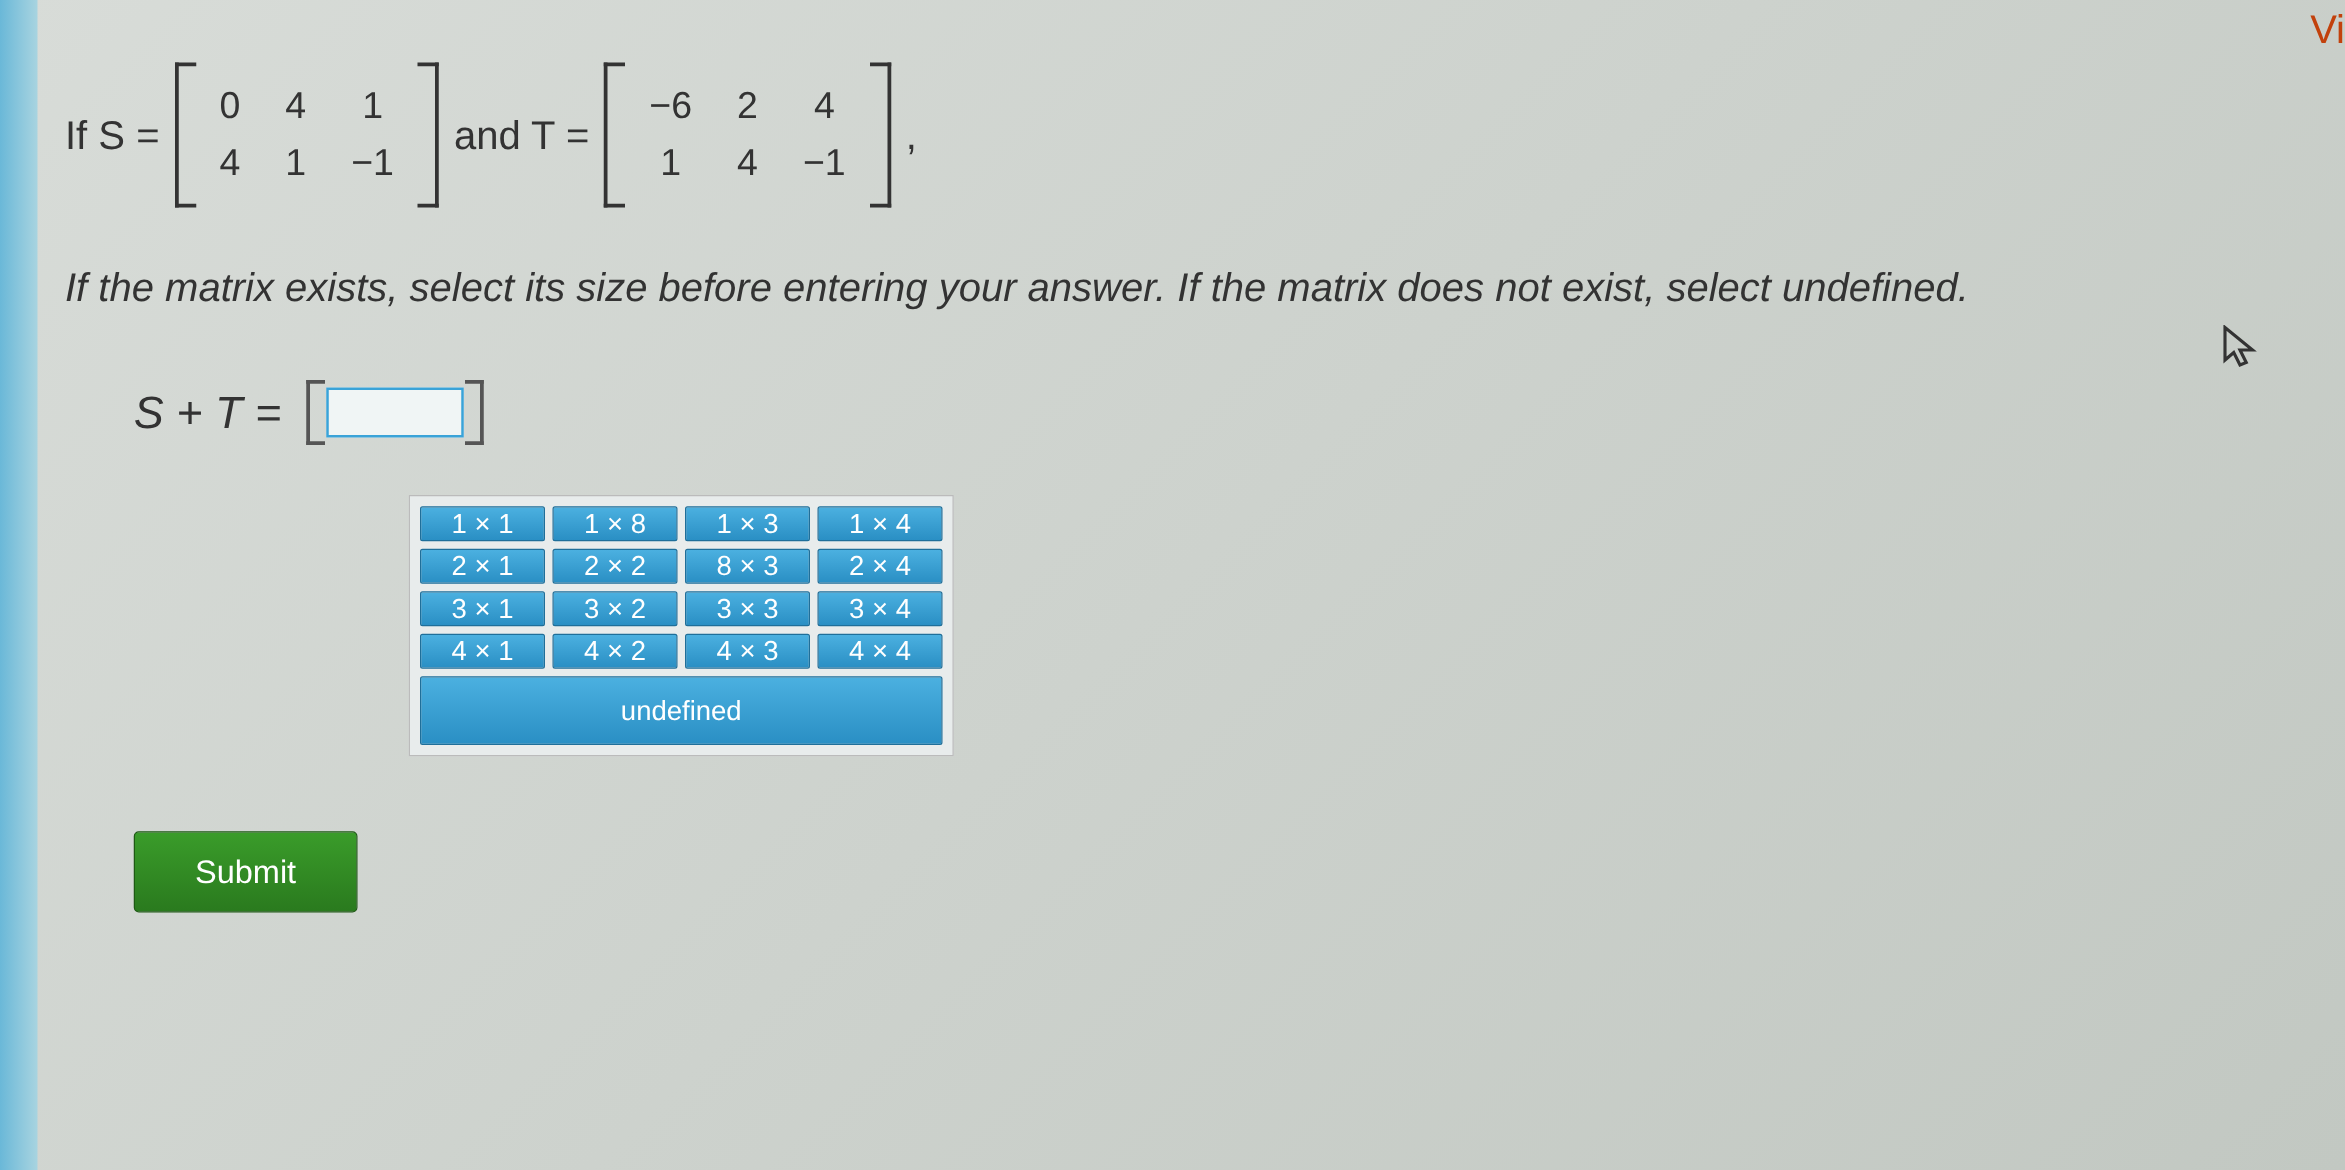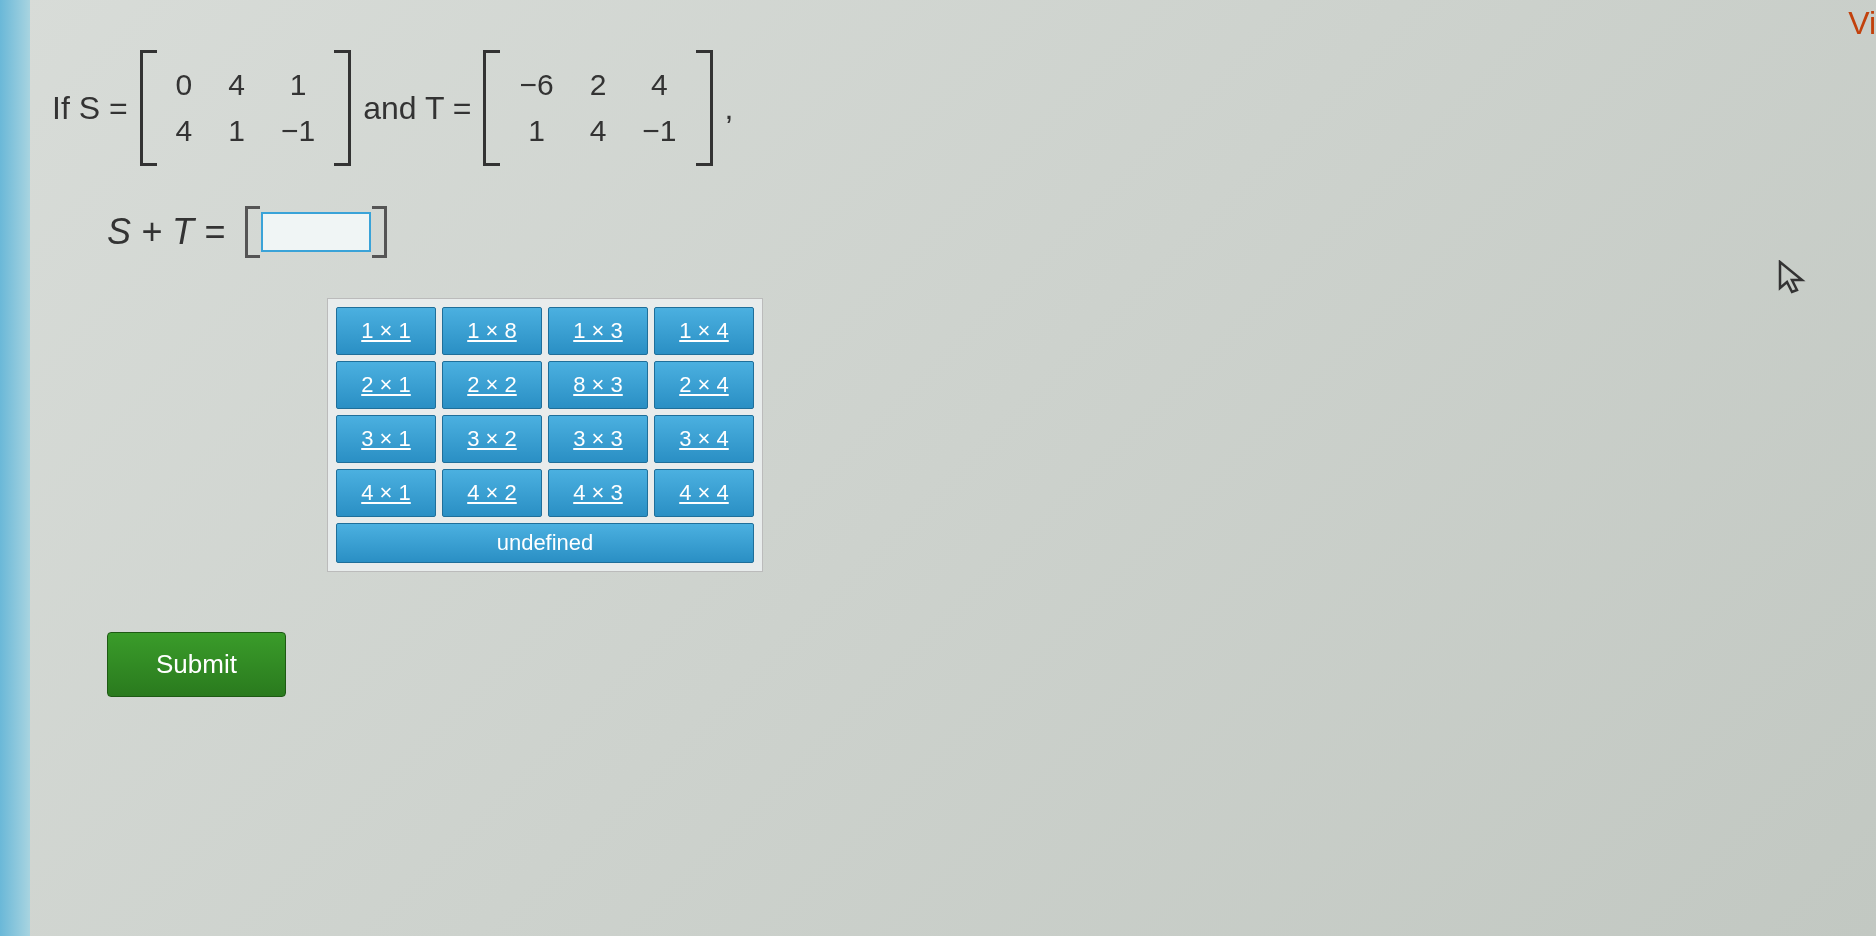--- a/index.html
+++ b/index.html
@@ -140,32 +140,31 @@
       display: grid;
       grid-template-columns: repeat(4, 100px);
       gap: 6px;
       margin-bottom: 6px;
     }
     .size-btn {
       background: linear-gradient(180deg, #4bb0e0 0%, #2a8fc4 100%);
       border: 1px solid #1f6f9a;
       color: #fff;
       font-size: 22px;
-      height: 48px;
+      height: 28px;
       cursor: pointer;
       font-family: inherit;
       border-radius: 2px;
-      text-decoration: underline;
     }
     .undefined-btn {
       background: linear-gradient(180deg, #4bb0e0 0%, #2a8fc4 100%);
       border: 1px solid #1f6f9a;
       color: #fff;
       font-size: 22px;
-      height: 40px;
+      height: 55px;
       width: 418px;
       cursor: pointer;
       font-family: inherit;
       border-radius: 2px;
     }
     .submit-btn {
       margin-left: 55px;
       background: linear-gradient(180deg, #3a9c2a 0%, #2a7a1e 100%);
       border: 1px solid #1e5a14;
       color: #fff;
@@ -223,20 +222,21 @@
           <td>1</td>
           <td>4</td>
           <td>−1</td>
         </tr>
       </tbody>
         </table>
     </span>
     <span>,</span>
   </div>
 
+  <div class="instruction">If the matrix exists, select its size before entering your answer. If the matrix does not exist, select undefined.</div>
 
   <div class="answer-row">
     <span class="answer-label">S + T =</span>
     <span class="answer-box-container">
       <input type="text" class="answer-input" placeholder="" style="">
     </span>
   </div>
 
   <div class="size-panel">
     <div class="size-grid">

